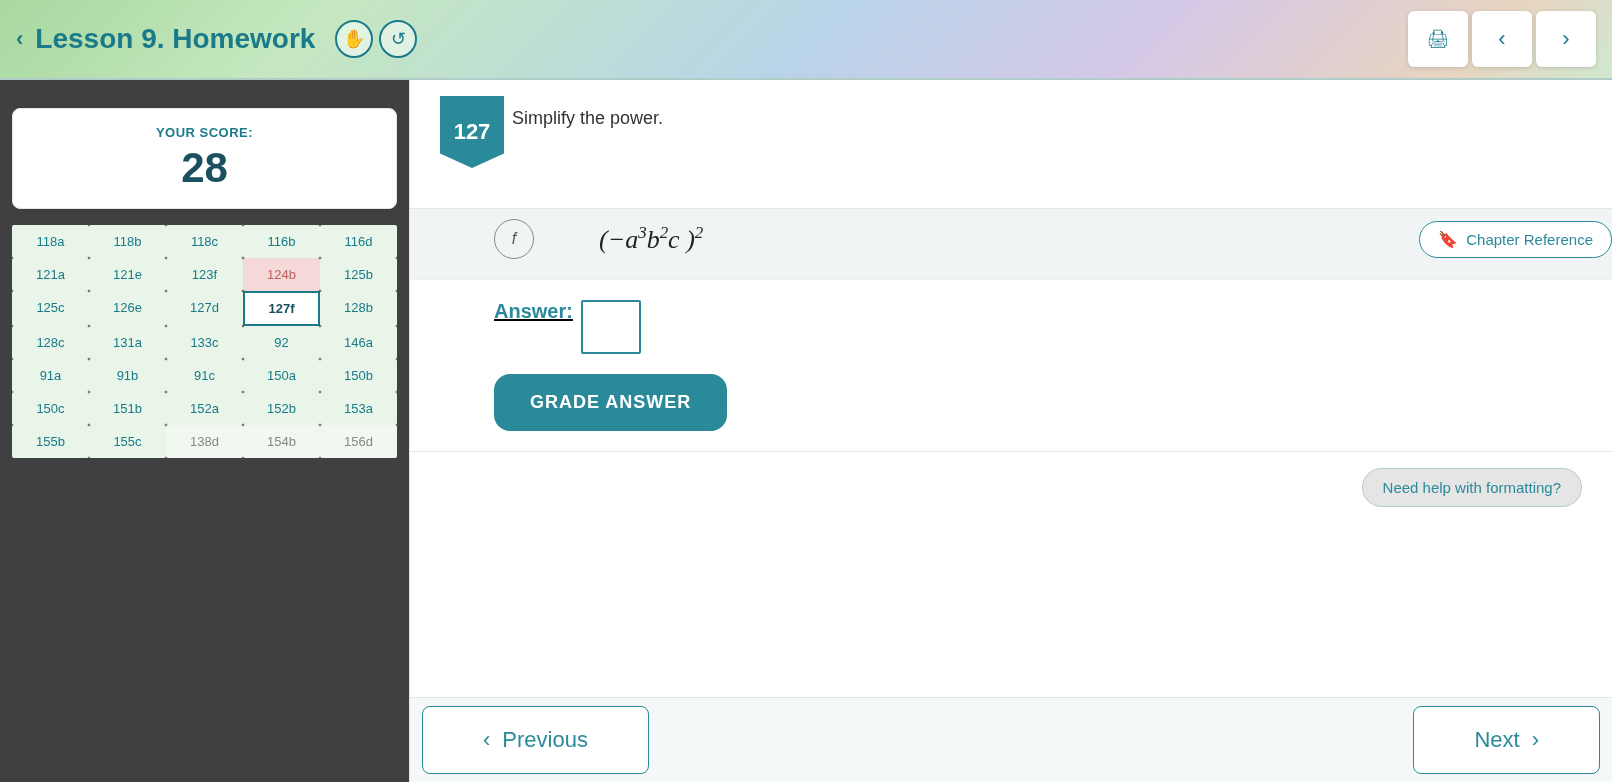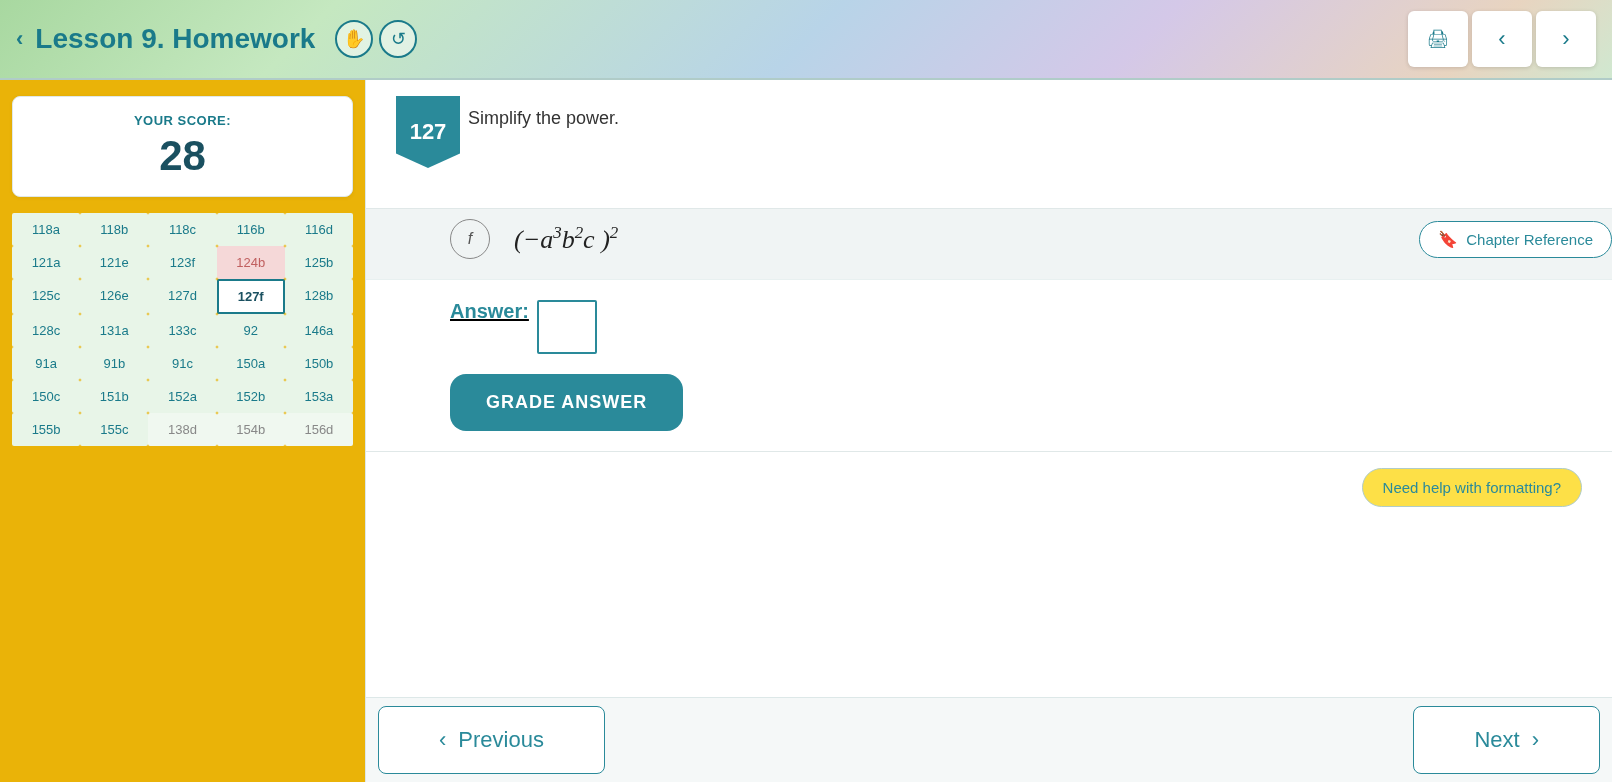--- a/index.html
+++ b/index.html
@@ -73,25 +73,25 @@
     .nav-btn.print { font-size: 18px; }
 
     
     .main-layout {
       display: flex;
       height: calc(782px - 80px);
     }
 
     
     .sidebar {
-      width: 366px;
-      background: #eab308;
+      width: 410px;
+      background: #404040;
       border-right: 1px solid #dde8e8;
       overflow-y: auto;
-      padding: 16px 12px;
+      padding: 28px 12px;
       flex-shrink: 0;
     }
     .score-section {
       background: white;
       border: 1px solid #e0e8e8;
       border-radius: 8px;
       padding: 16px;
       text-align: center;
       margin-bottom: 16px;
       box-shadow: 0 1px 4px rgba(0,0,0,0.06);
@@ -196,20 +196,21 @@
       color: #555;
       font-size: 16px;
       flex-shrink: 0;
     }
     .math-expression {
       font-size: 26px;
       color: #222;
       font-family: 'Times New Roman', serif;
       font-style: italic;
       flex: 1;
+      margin-left: 41px;
     }
     .chapter-ref-btn {
       background: white;
       border: 1.5px solid #2a8a9a;
       border-radius: 20px;
       color: #2a8a9a;
       padding: 8px 18px;
       font-size: 15px;
       cursor: pointer;
       display: flex;
@@ -263,21 +264,21 @@
 
     
     .help-section {
       background: white;
       padding: 16px 30px;
       display: flex;
       justify-content: flex-end;
       flex: 1;
     }
     .help-btn {
-      background: #fde047;
+      background: #e5e5e5;
       border: 1.5px solid #b0ccc8;
       border-radius: 20px;
       color: #2a8a9a;
       padding: 10px 20px;
       font-size: 15px;
       cursor: pointer;
       align-self: flex-start;
     }
 
     

